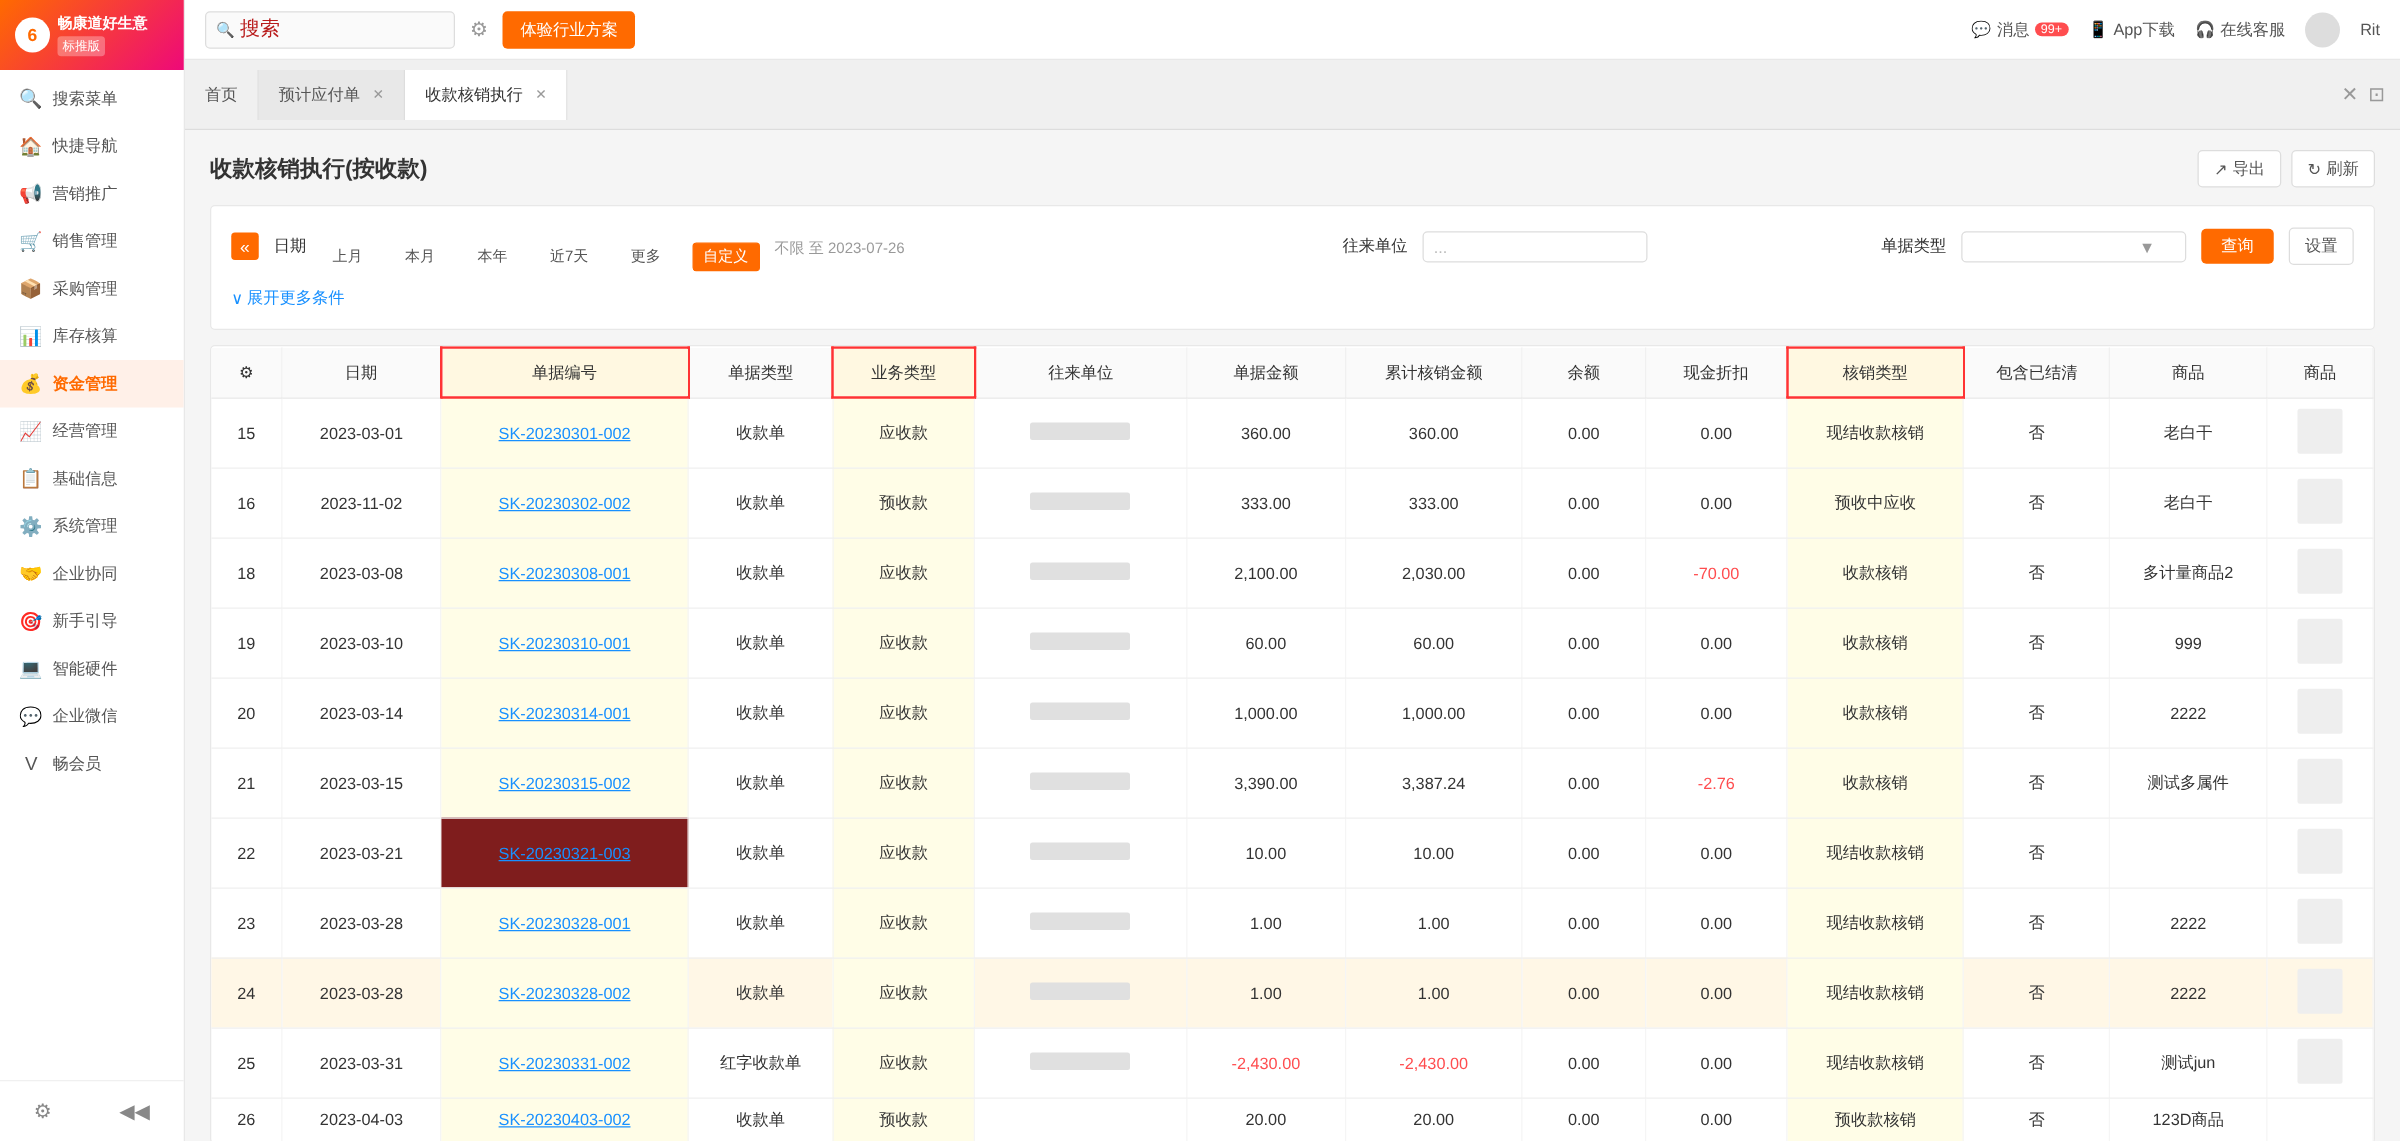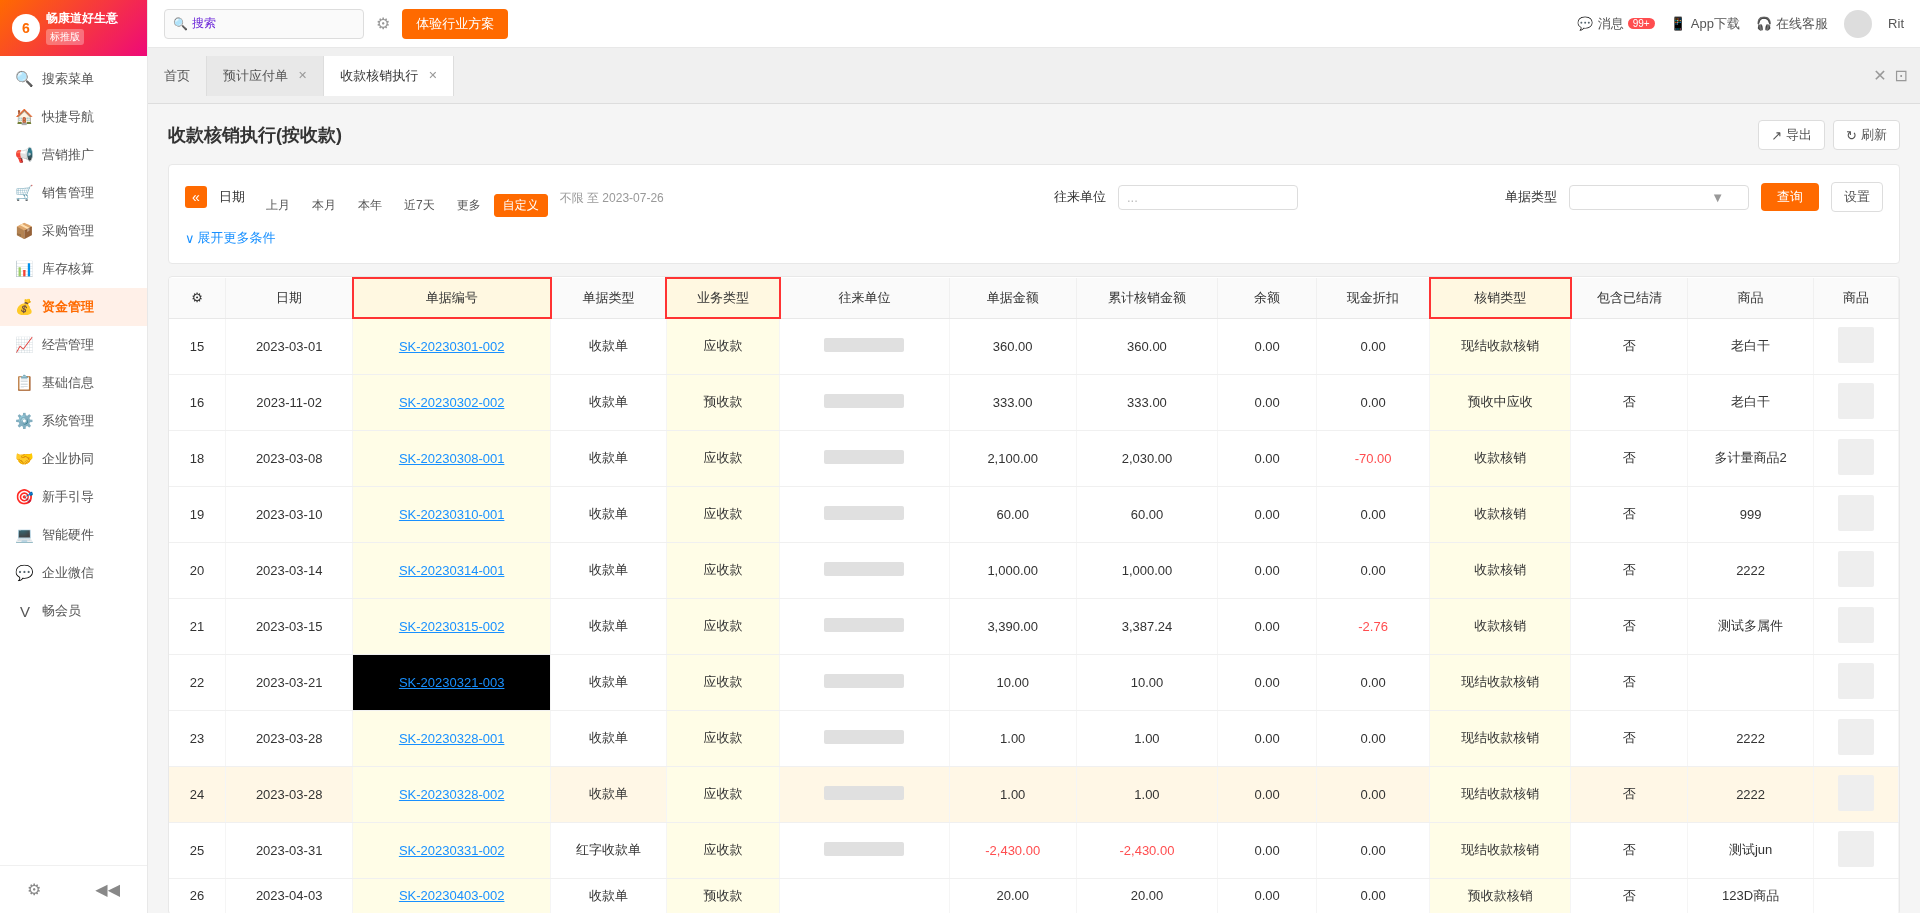--- a/index.html
+++ b/index.html
@@ -131,21 +131,21 @@
     
     .filter-area {
       background: #fff;
       border-radius: 4px;
       border: 1px solid #e8e8e8;
       padding: 12px 16px;
       margin-bottom: 12px;
     }
     .filter-row { display: flex; align-items: center; gap: 12px; flex-wrap: wrap; }
     .filter-label { color: #333; font-size: 13px; white-space: nowrap; }
-    .filter-date-btns { display: flex; gap: 4px; align-items: flex-end; margin-top: 17px; }
+    .filter-date-btns { display: flex; gap: 16px; align-items: flex-end; margin-top: 17px; }
     .filter-date-btn { padding: 2px 8px; border-radius: 3px; cursor: pointer; font-size: 12px; color: #555; background: transparent; border: 1px solid transparent; }
     .filter-date-btn.custom { background: #ff6a00; color: #fff; border-color: #ff6a00; border-radius: 3px; padding: 2px 8px; font-size: 12px; }
     .filter-date-range { font-size: 12px; color: #999; margin-top: 2px; }
     .expand-btn { color: #1890ff; cursor: pointer; font-size: 13px; display: flex; align-items: center; gap: 3px; margin: 0 auto; padding: 4px 0; }
 
     
     .table-container {
       background: #fff;
       border-radius: 4px;
       border: 1px solid #e8e8e8;
@@ -259,21 +259,21 @@
     <div class="sidebar-bottom-btn">⚙</div>
     <div class="sidebar-bottom-btn">◀◀</div>
   </div>
 </div>
 
 <div class="main">
 
   <div class="topbar">
     <div class="topbar-search">
       <span>🔍</span>
-      <span style="color:#6d28d9;font-size:12px;text-align:right;">搜索</span>
+      <span style="color:#b91c1c;font-size:16px;text-align:right;">搜索</span>
     </div>
     <span class="topbar-gear">⚙</span>
     <button class="topbar-solution-btn">体验行业方案</button>
     <div class="topbar-right">
       <div class="topbar-right-item">
         <span>💬</span>
         <span>消息</span>
         <span class="badge">99+</span>
       </div>
       <div class="topbar-right-item">
@@ -494,21 +494,21 @@
       <td style="background:#fffde7;">收款核销</td>
       <td>否</td>
       <td>测试多属件</td>
       <td>
         <div style="width:36px;height:36px;background:#eee;border-radius:2px;display:inline-block;"></div>
       </td>
     </tr>
               <tr>
       <td>22</td>
       <td>2023-03-21</td>
-      <td class="link" style="background:#000000;margin-top:17px;">SK-20230321-003</td>
+      <td class="link" style="background:#7f1d1d;margin-top:17px;">SK-20230321-003</td>
       <td>收款单</td>
       <td style="background:#fffde7;">应收款</td>
       <td><span style="display:inline-block;width:80px;height:14px;background:#e0e0e0;border-radius:2px;"></span></td>
       <td>10.00</td>
       <td>10.00</td>
       <td>0.00</td>
       <td>0.00</td>
       <td style="background:#fffde7;">现结收款核销</td>
       <td>否</td>
       <td></td>

